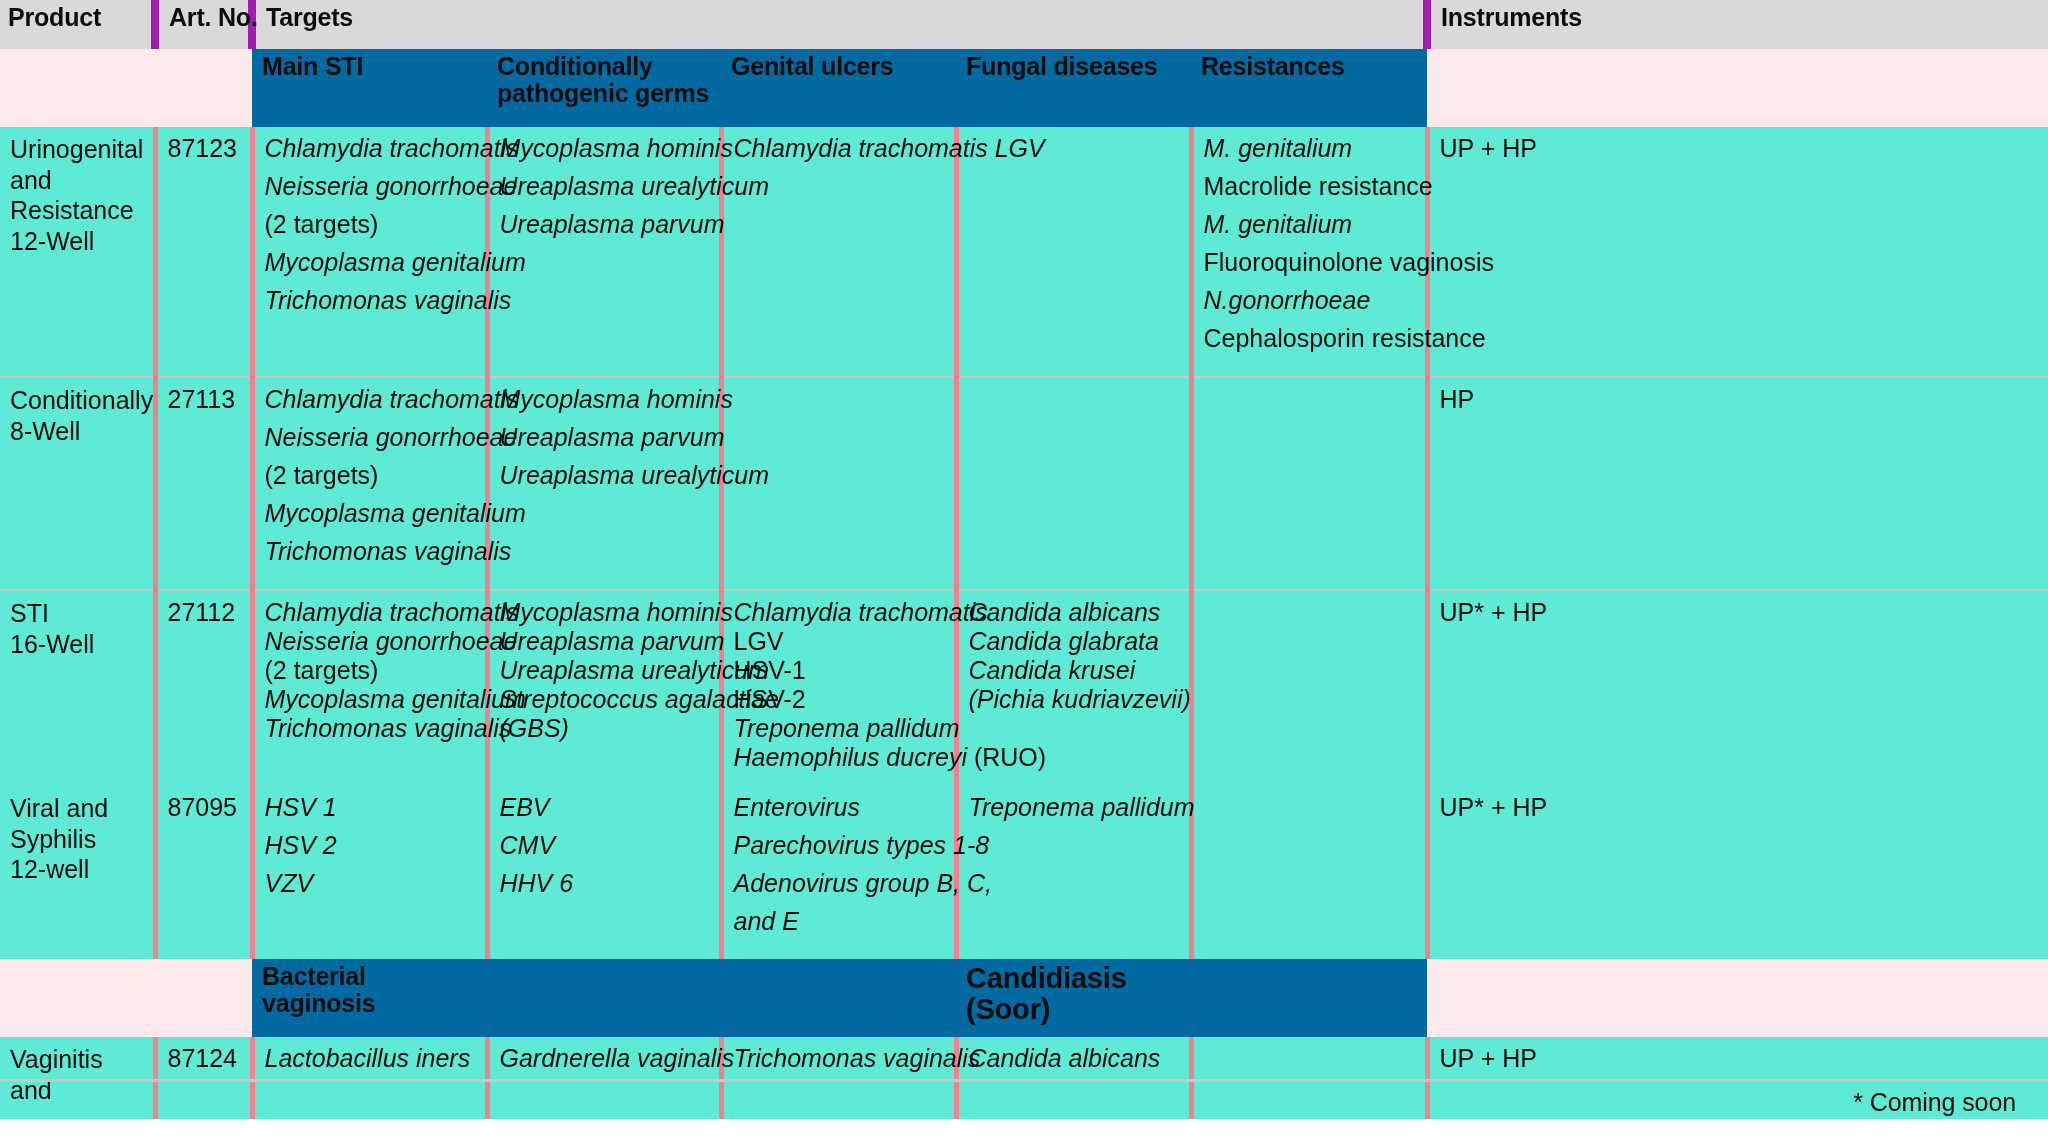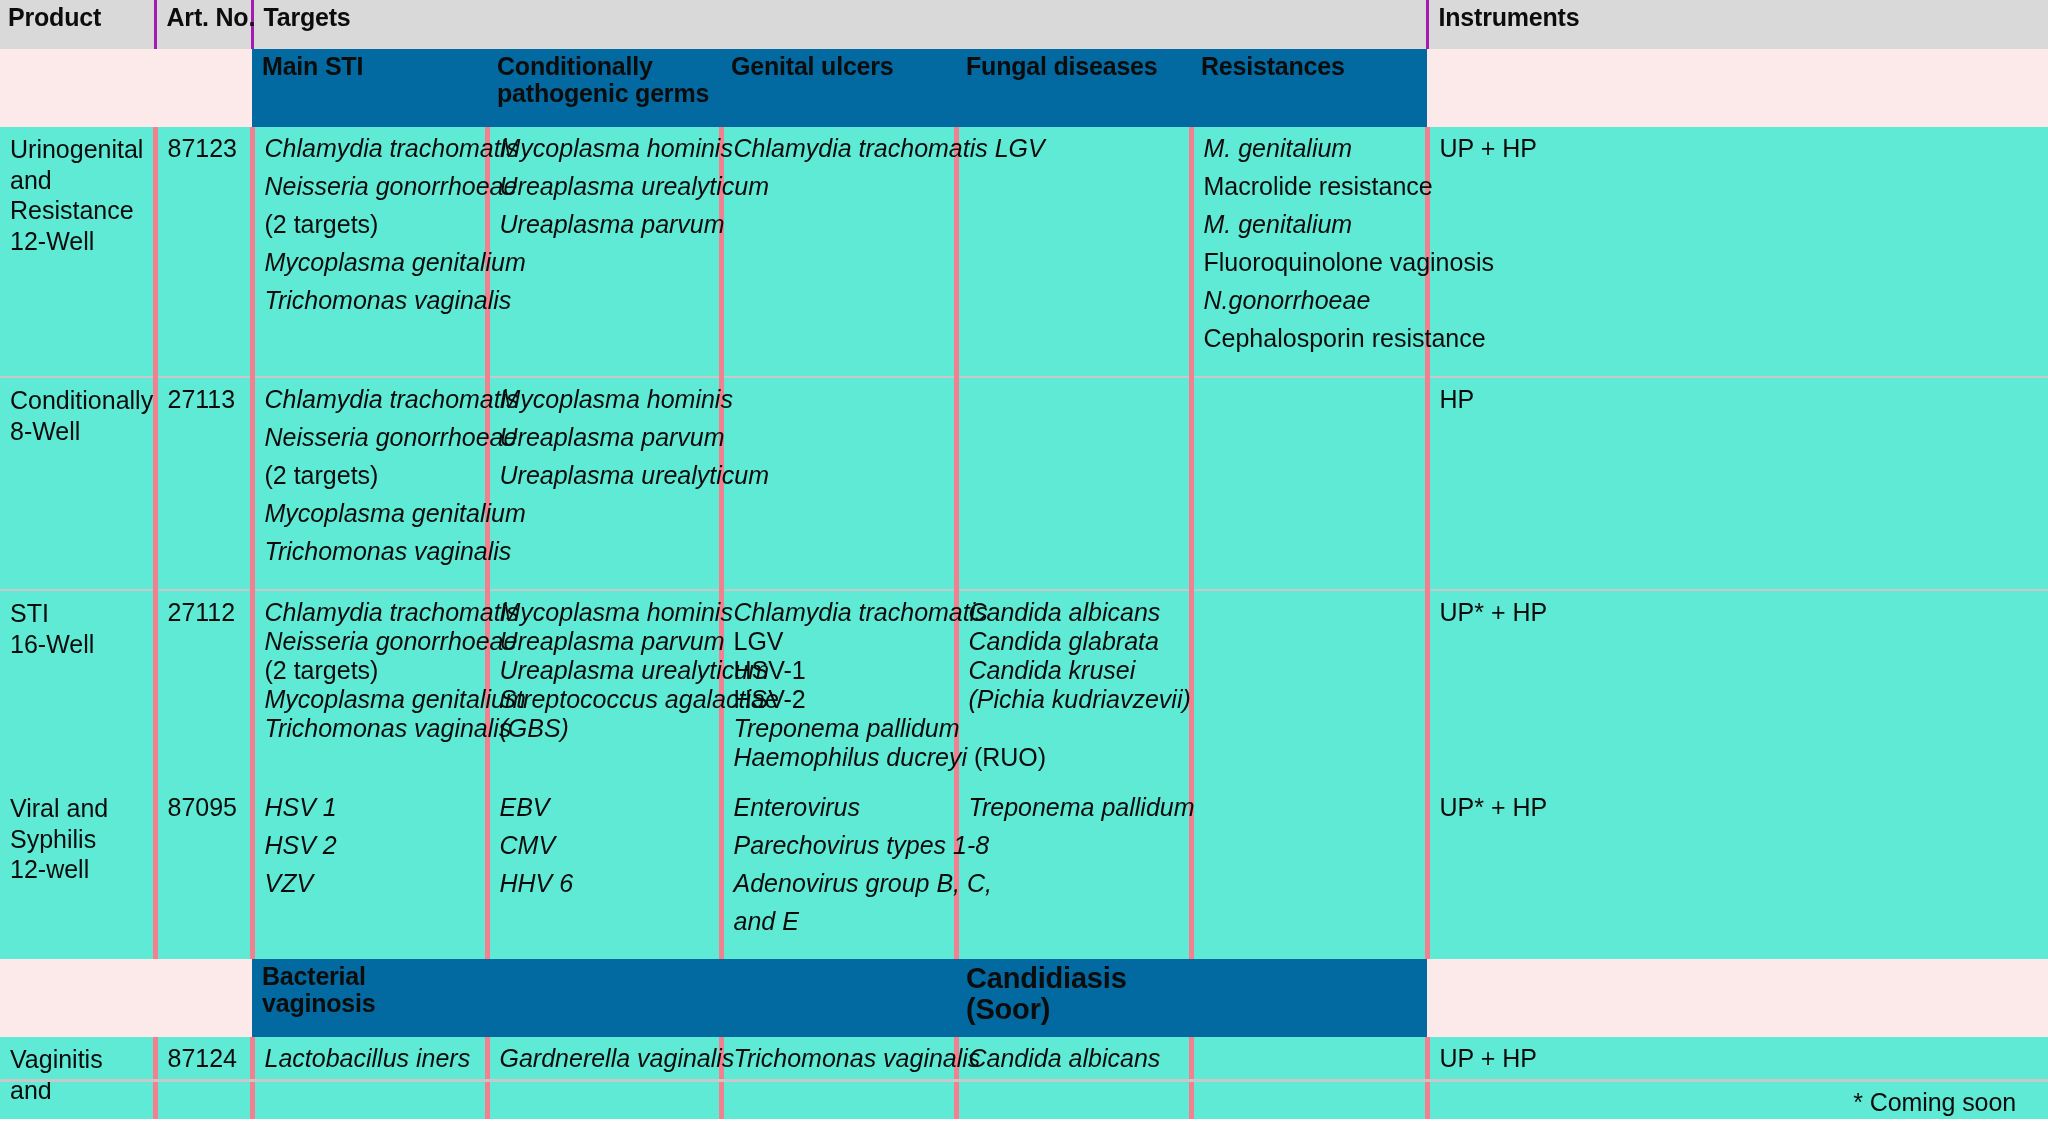--- a/index.html
+++ b/index.html
@@ -49,21 +49,21 @@
     background: #d9d9d9;
     height: 40px;
     font-size: 25px;
     font-weight: bold;
     letter-spacing: -0.2px;
     padding: 3px 0 6px 8px;
     text-align: left;
     white-space: nowrap;
   }
   tr.head-main > th.sep-pink {
-    border-left: 3px solid #a21caf;
+    border-left: 8px solid #a21caf;
     padding-left: 10px;
   }
 
   
   tr.head-sub > td {
     background: #0369a1;
     height: 74px;
     font-size: 25px;
     font-weight: bold;
     letter-spacing: -0.2px;

